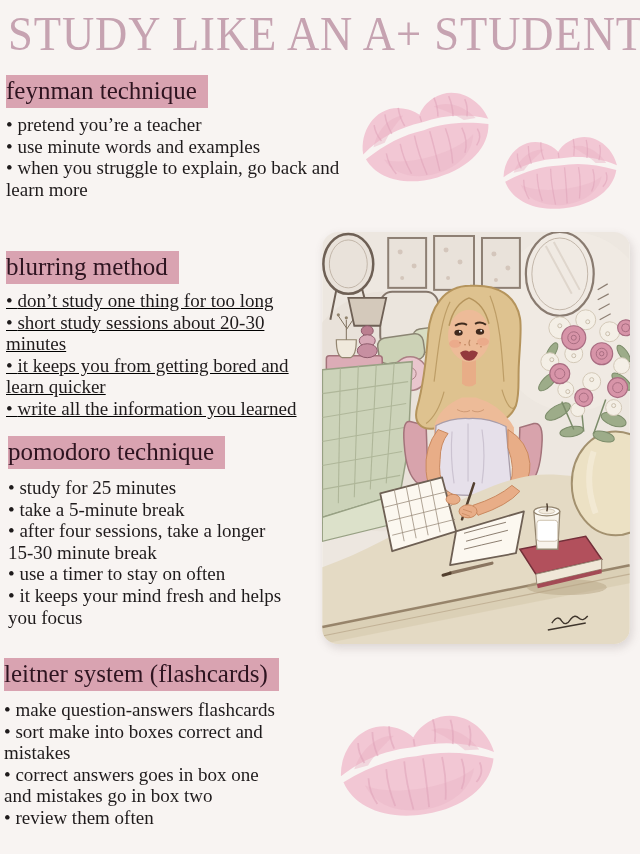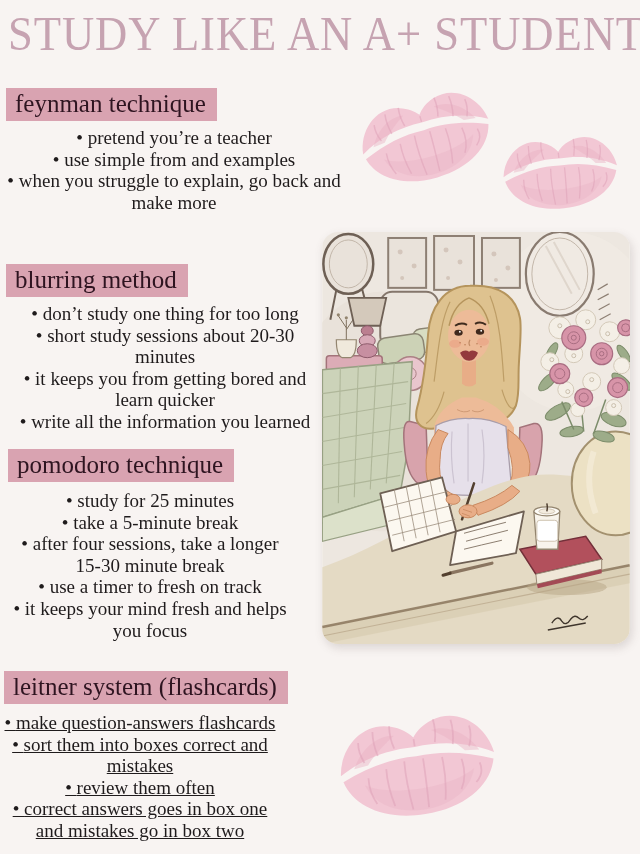--- a/index.html
+++ b/index.html
@@ -11,30 +11,29 @@
   .title{
     position:absolute;left:8px;top:6px;margin:0;
     font-size:48px;font-weight:400;color:#c6a3b1;
     letter-spacing:1px;white-space:nowrap;
     transform:scaleX(.93);transform-origin:left top;
   }
   
   .sec{position:absolute;}
   .sec-head{
     display:inline-block;background:#d9a3b1;color:#2e1420;
-    font-size:25px;line-height:30px;padding:1px 11px 2px 9px;
+    font-size:25px;line-height:30px;padding:1px 11px 2px 0;
     white-space:nowrap;
-    margin-top:13px;
   }
-  .bullets{margin-top:6px;color:#1f1b1c;font-size:19px;line-height:21.6px;text-align:center;}
+  .bullets{margin-top:6px;color:#1f1b1c;font-size:19px;line-height:21.6px;}
   .b::before{content:"\2022  ";}
   .sec1{left:6px;top:75px;}  .sec1 .bullets{width:336px;}
-  .sec2{left:6px;top:251px;} .sec2 .bullets{width:318px;}
+  .sec2{left:6px;top:251px;text-decoration:underline;} .sec2 .bullets{width:318px;}
   .sec3{left:8px;top:436px;} .sec3 .bullets{width:284px;margin-top:8px;}
-  .sec4{left:4px;top:658px;}.sec4 .bullets{width:272px;margin-top:8px;text-decoration:underline;}
+  .sec4{left:4px;top:658px;}.sec4 .bullets{width:272px;margin-top:8px;}
   
   .art{
     position:absolute;left:322px;top:232px;width:308px;height:412px;
     margin:0;border-radius:16px;overflow:hidden;
     box-shadow:2px 4px 10px rgba(90,70,70,.18);
   }
   .art svg{display:block;}
   
   .kiss{position:absolute;}
   .kiss svg{display:block;width:100%;height:100%;}
@@ -47,53 +46,53 @@
 <body>
 
 <div class="page">
 
   <h1 class="title">STUDY LIKE AN A+ STUDENT</h1>
 
   <section class="sec sec1">
     <div class="sec-head">feynman technique</div>
     <div class="bullets">
       <div class="b">pretend you’re a teacher</div>
-      <div class="b">use simple from and examples</div>
-      <div class="b">when you struggle to explain, go back and make more</div>
+      <div class="b">use minute words and examples</div>
+      <div class="b">when you struggle to explain, go back and learn more</div>
     </div>
   </section>
 
   <section class="sec sec2">
     <div class="sec-head">blurring method</div>
     <div class="bullets">
       <div class="b">don’t study one thing for too long</div>
       <div class="b">short study sessions about 20-30 minutes</div>
       <div class="b">it keeps you from getting bored and learn quicker</div>
       <div class="b">write all the information you learned</div>
     </div>
   </section>
 
   <section class="sec sec3">
     <div class="sec-head">pomodoro technique</div>
     <div class="bullets">
       <div class="b">study for 25 minutes</div>
       <div class="b">take a 5-minute break</div>
       <div class="b">after four sessions, take a longer 15-30 minute break</div>
-      <div class="b">use a timer to fresh on track</div>
+      <div class="b">use a timer to stay on often</div>
       <div class="b">it keeps your mind fresh and helps you focus</div>
     </div>
   </section>
 
   <section class="sec sec4">
     <div class="sec-head">leitner system (flashcards)</div>
     <div class="bullets">
       <div class="b">make question-answers flashcards</div>
-      <div class="b">sort them into boxes correct and mistakes</div>
+      <div class="b">sort make into boxes correct and mistakes</div>
+      <div class="b">correct answers goes in box one and mistakes go in box two</div>
       <div class="b">review them often</div>
-      <div class="b">correct answers goes in box one and mistakes go in box two</div>
     </div>
   </section>
 
   <figure class="art">
     <svg width="308" height="412" viewBox="0 0 308 413" xmlns="http://www.w3.org/2000/svg">
       <rect x="0" y="0" width="308" height="413" fill="#ede7e0"></rect>
       <ellipse cx="60" cy="180" rx="90" ry="120" fill="#e6ded4" opacity=".5"></ellipse>
       <ellipse cx="250" cy="90" rx="80" ry="90" fill="#f2ece5" opacity=".6"></ellipse>
 
       <g stroke="#8d7f73" stroke-width="2" fill="#e9e2da">

